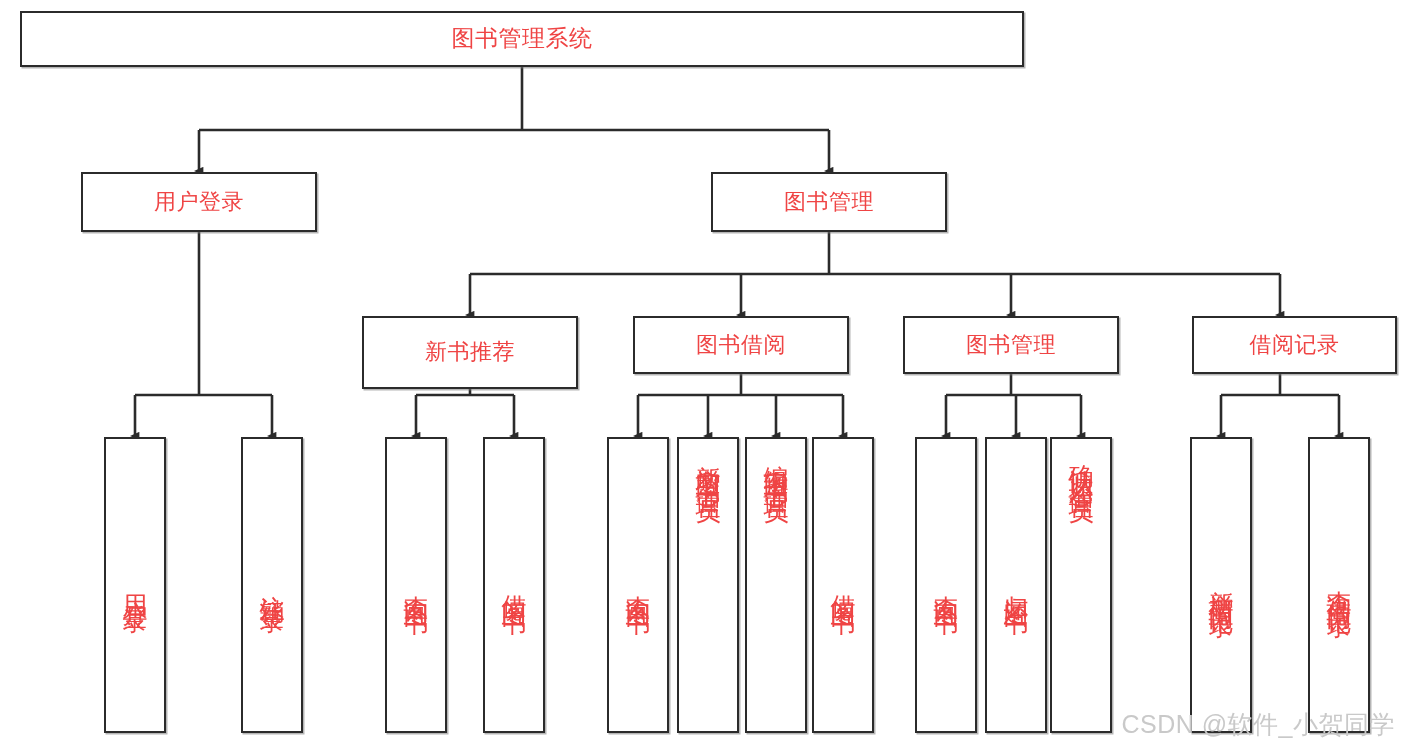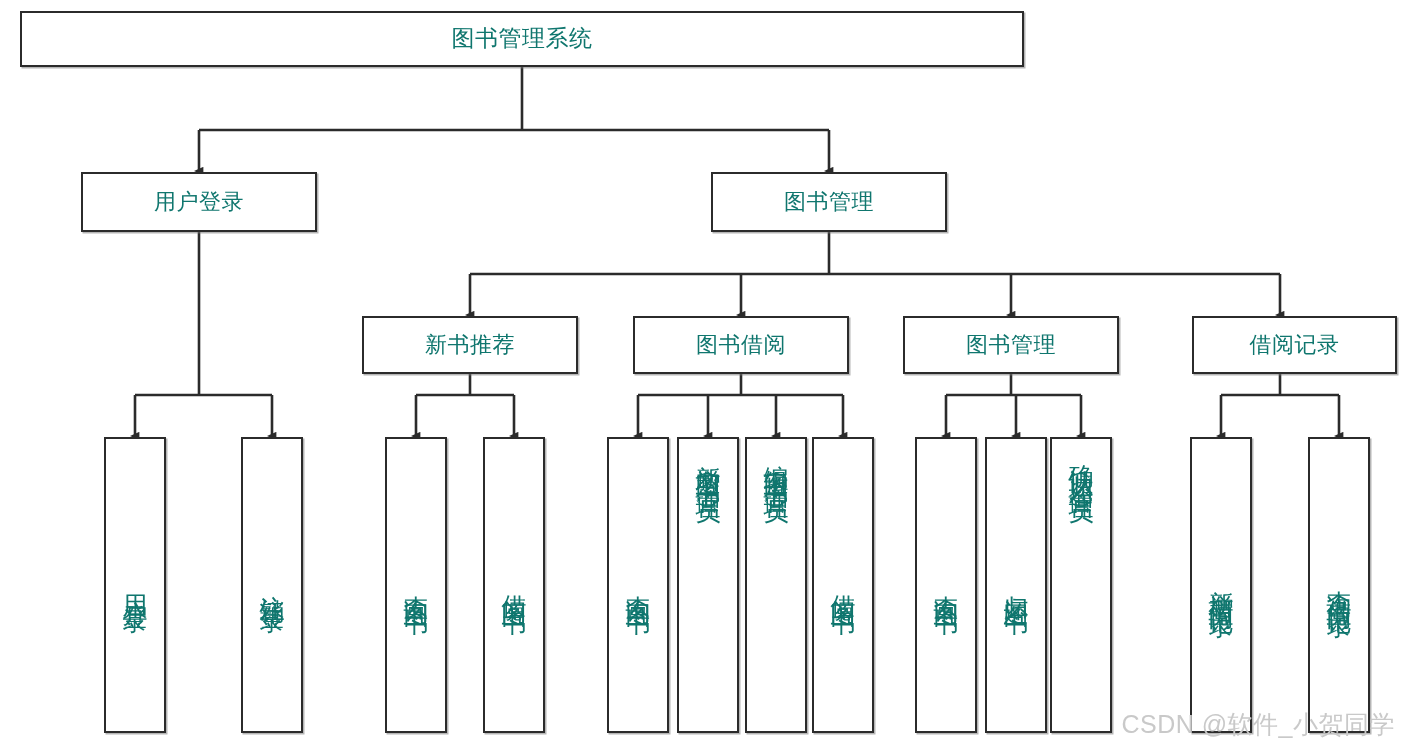--- a/index.html
+++ b/index.html
@@ -24,21 +24,21 @@
   }
   .node{
     position:absolute;
     box-sizing:border-box;
     background:#ffffff;
     border:2px solid #2b2b2b;
     box-shadow:1.5px 1.5px 0 rgba(120,120,120,0.55);
     display:flex;
     align-items:center;
     justify-content:center;
-    color:#0f766e;
+    color:#ef4444;
     z-index:2;
   }
   .node .label{
     display:block;
     text-align:center;
     white-space:nowrap;
     letter-spacing:0.5px;
     line-height:1.12;
   }
   
@@ -130,21 +130,21 @@
   <div id="node-layer">
       <div class="node h root" style="left: 20px; top: 11px; width: 1004px; height: 56px;">
         <span class="label">图书管理系统</span>
       </div>
       <div class="node h level2" style="left: 81px; top: 172px; width: 236px; height: 60px;">
         <span class="label">用户登录</span>
       </div>
       <div class="node h level2" style="left: 711px; top: 172px; width: 236px; height: 60px;">
         <span class="label">图书管理</span>
       </div>
-      <div class="node h level3" style="left: 362px; top: 316px; width: 216px; height: 58px;">
+      <div class="node h level3" style="left: 362px; top: 316px; width: 216px; height: 73px;">
         <span class="label">新书推荐</span>
       </div>
       <div class="node h level3" style="left: 633px; top: 316px; width: 216px; height: 58px;">
         <span class="label">图书借阅</span>
       </div>
       <div class="node h level3" style="left: 903px; top: 316px; width: 216px; height: 58px;">
         <span class="label">图书管理</span>
       </div>
       <div class="node h level3" style="left: 1192px; top: 316px; width: 205px; height: 58px;">
         <span class="label">借阅记录</span>

